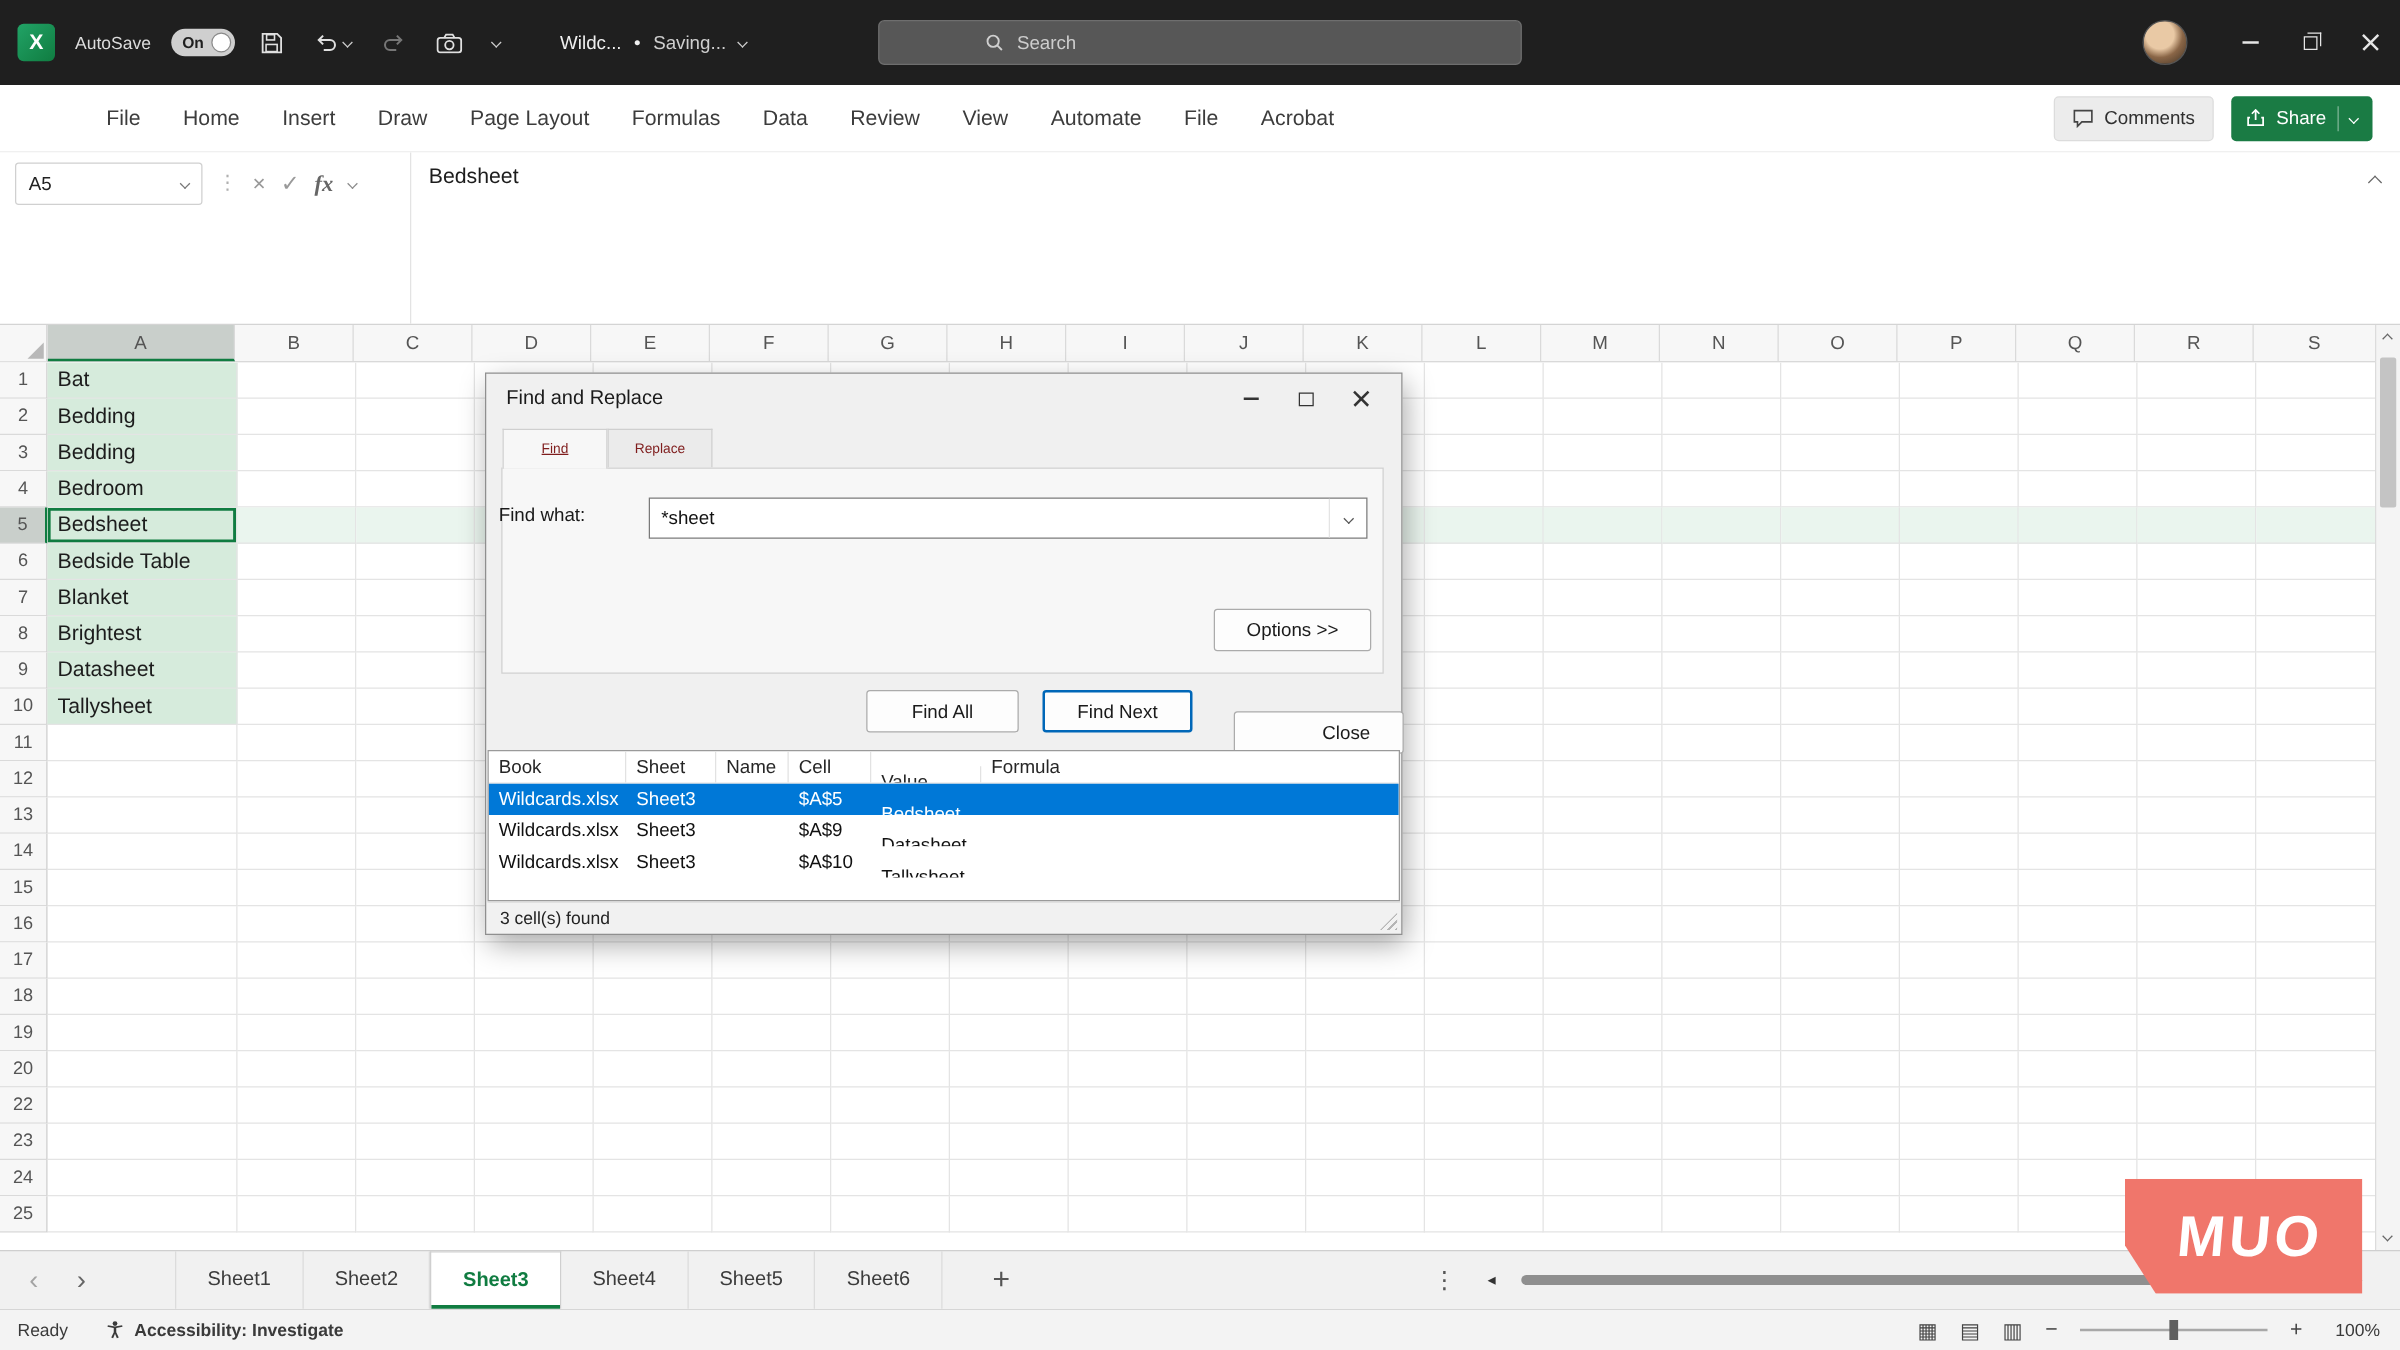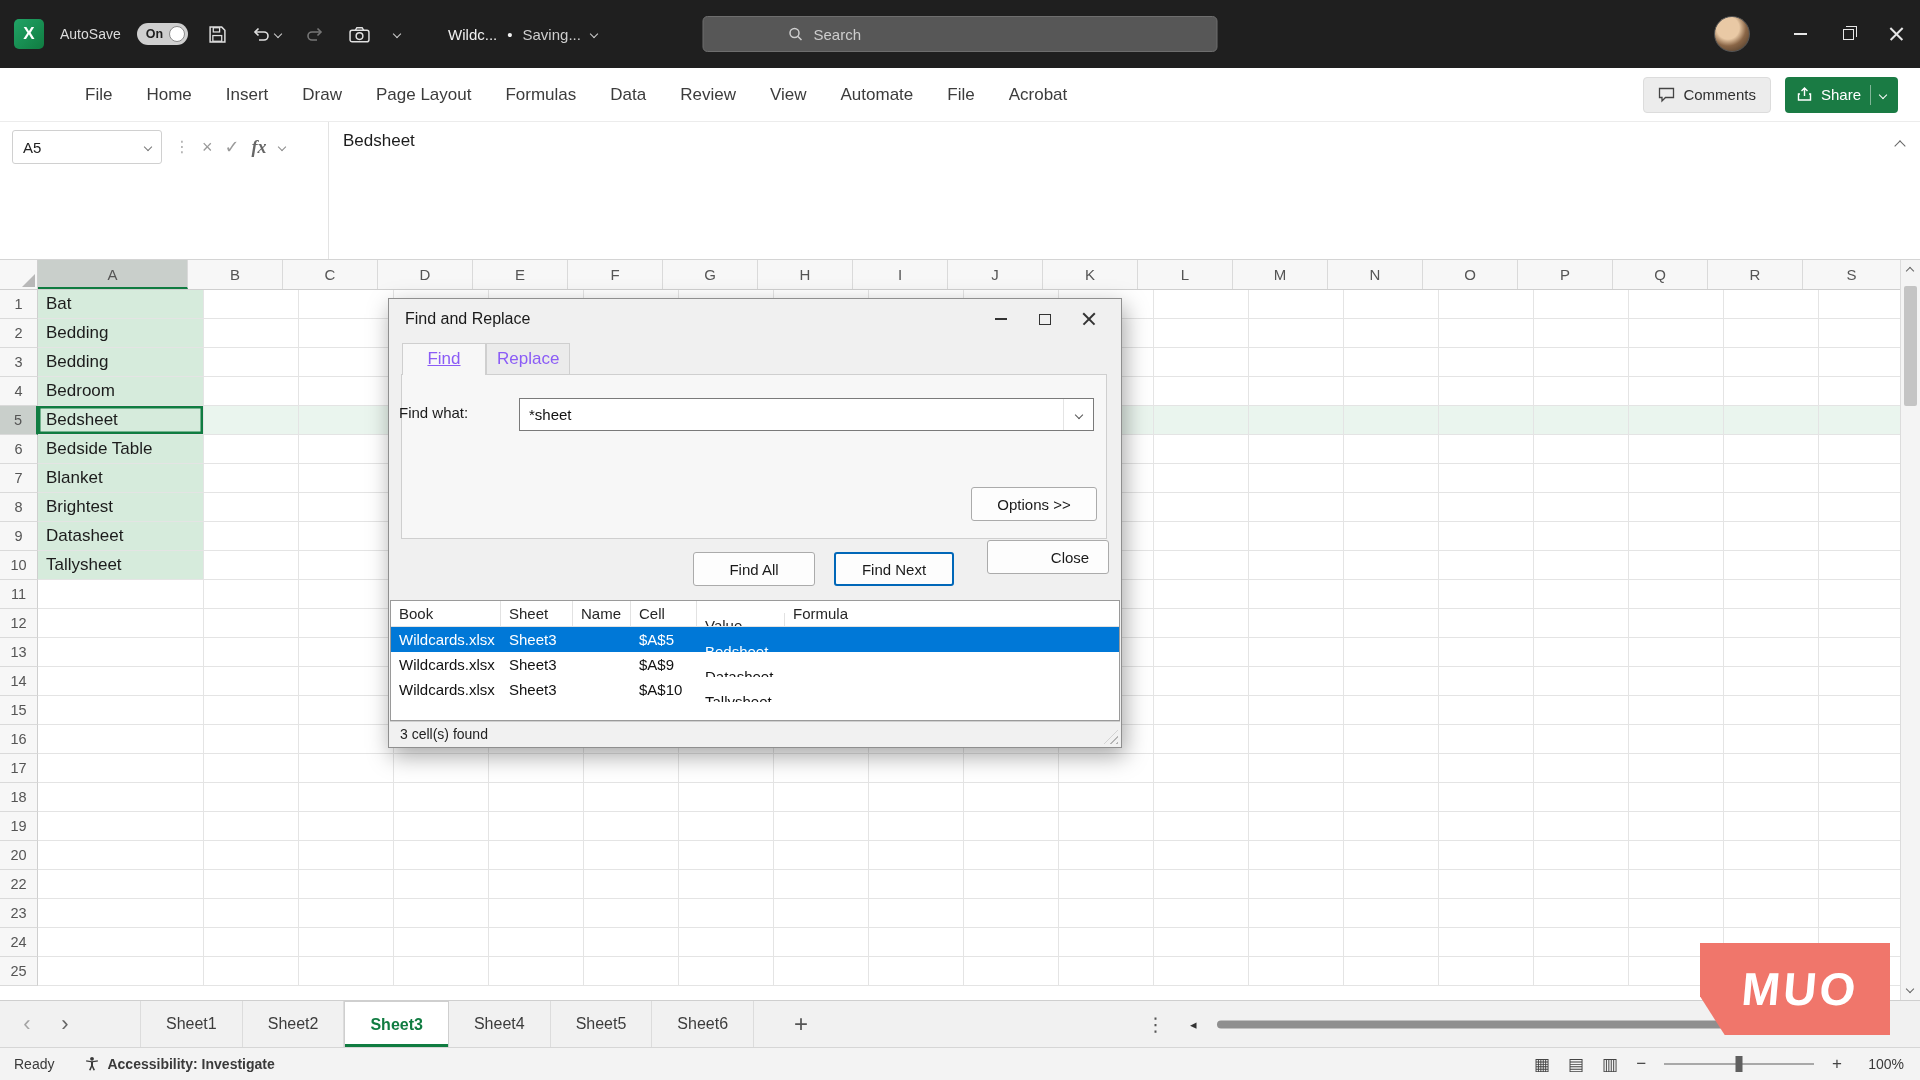--- a/index.html
+++ b/index.html
@@ -66,21 +66,21 @@
   .corner-tri{ position:absolute; right:2px; bottom:2px; width:0; height:0; border-left:13px solid transparent; border-bottom:13px solid #b8b8b8; }
   .col-header{ width:95px; text-align:center; line-height:29px; font-size:15px; color:#555; border-right:1px solid #dadada; cursor:pointer; }
   .col-header.col-a{ width:150px; }
   .col-header.col-last{ flex:1; border-right:none; }
   .col-header.sel{ background:#c9cfcb; border-bottom:2px solid var(--excel-green); }
   #grid-rows{ position:absolute; top:30px; left:0; right:20px; bottom:0; overflow:hidden; background:#fff; }
   .grid-row{ display:flex; height:29px; }
   .row-header{ width:38px; background:#f7f7f7; border-right:1px solid #cfcfcf; border-bottom:1px solid #dadada; text-align:center; line-height:28px; font-size:14.5px; color:#555; cursor:pointer; }
   .row-header.sel{ background:#c9cfcb; border-right:2px solid var(--excel-green); }
   .cell{ width:95px; border-right:1px solid #e4e4e4; border-bottom:1px solid #e4e4e4; font-size:17px; color:#1c1c1c; line-height:28px; padding-left:8px; white-space:nowrap; overflow:hidden; cursor:cell; }
-  .cell.col-a{ width:166px; }
+  .cell.col-a{ width:152px; }
   .cell.col-last{ flex:1; border-right:none; }
   .cell.fill{ background:var(--cell-fill); }
   .cell.row5{ background:var(--row-tint); }
   .cell.active-cell{ box-shadow:inset 0 0 0 2.5px var(--excel-green); background:var(--cell-fill); }
   .v-scrollbar{ position:absolute; right:0; top:0; bottom:0; width:20px; background:#f4f4f4; border-left:1px solid #dcdcdc; }
   .v-scrollbar .chev{ color:#666; position:absolute; left:6px; }
   .vs-up{ top:8px; } .vs-down{ bottom:8px; }
   .vs-thumb{ position:absolute; left:3px; right:3px; top:26px; height:120px; background:#c4c4c4; border-radius:2px; cursor:grab; }
 
   
@@ -88,32 +88,32 @@
   .dlg-titlebar{ position:absolute; top:0; left:0; right:0; height:40px; cursor:move; }
   .dlg-title{ position:absolute; left:16px; top:11px; font-size:16px; color:#1a1a1a; }
   .dlg-controls{ position:absolute; right:10px; top:0; height:40px; display:flex; }
   .dlg-ctrl{ width:44px; height:40px; background:none; border:none; display:flex; align-items:center; justify-content:center; cursor:pointer; }
   .dglyph-min{ width:12px; height:1.6px; background:#333; }
   .dglyph-max{ width:12px; height:11px; border:1.5px solid #333; }
   .dglyph-close{ position:relative; width:14px; height:14px; }
   .dglyph-close::before,.dglyph-close::after{ content:""; position:absolute; top:6px; left:-1px; width:16px; height:1.6px; background:#333; }
   .dglyph-close::before{ transform:rotate(45deg);} .dglyph-close::after{ transform:rotate(-45deg);}
   .dlg-tabs{ position:absolute; left:13px; top:44px; display:flex; }
-  .dlg-tab{ min-width:84px; height:31px; text-align:center; line-height:30px; font-size:17px; color:#8b5cf6; background:#ebebeb; border:1px solid #cfcfcf; border-bottom:none; cursor:pointer; padding:0 10px; }
+  .dlg-tab{ min-width:84px; height:31px; text-align:center; line-height:30px; font-size:11px; color:#7f1d1d; background:#ebebeb; border:1px solid #cfcfcf; border-bottom:none; cursor:pointer; padding:0 10px; }
   .dlg-tab.active{ background:#f7f7f7; position:relative; z-index:2; height:32px; text-decoration:underline; }
   .dlg-panel{ position:absolute; left:12px; right:14px; top:75px; height:165px; background:#f7f7f7; border:1px solid #cfcfcf; }
   .fw-label{ position:absolute; left:10px; top:105px; font-size:15px; color:#1a1a1a; }
   .combo{ position:absolute; left:130px; top:99px; width:575px; height:33px; background:#fff; border:1px solid #7a7a7a; display:flex; align-items:center; cursor:text; }
   .combo-value{ flex:1; padding-left:9px; font-size:15px; color:#111; }
   .combo-arrow{ width:30px; height:100%; display:flex; align-items:center; justify-content:center; color:#555; cursor:pointer; border-left:1px solid #e4e4e4; }
   .dlg-btn{ position:absolute; height:34px; background:#fdfdfd; border:1px solid #ababab; border-radius:3px; font-size:15px; color:#1a1a1a; cursor:pointer; font-family:inherit; }
   .dlg-btn.options{ left:582px; top:188px; width:126px; }
   .dlg-btn.find-all{ left:304px; top:253px; width:122px; }
   .dlg-btn.find-next{ left:445px; top:253px; width:120px; border:2px solid #0067b8; }
-  .dlg-btn.close-btn{ left:598px; top:241px; width:122px;padding-left:44px; }
+  .dlg-btn.close-btn{ left:598px; top:270px; width:136px;padding-left:44px; }
   .results{ position:absolute; left:1px; right:1px; top:301px; height:121px; background:#fff; border:1px solid #9a9a9a; overflow:hidden; }
   .results-header{ display:flex; height:26px; border-bottom:1px solid #e2e2e2; }
   .results-header .rcell{ border-right:1px solid #e2e2e2; color:#262626; line-height:25px; }
   .results-header .rc-formula{ border-right:none; }
   .rcell{ padding-left:8px; font-size:15px; white-space:nowrap; overflow:hidden; }
   .rc-book{ width:110px; } .rc-sheet{ width:72px; } .rc-name{ width:58px; } .rc-cell{ width:66px; } .rc-value{ width:88px;margin-top:12px; } .rc-formula{ flex:1; }
   .result-row{ display:flex; height:25px; line-height:25px; cursor:pointer; color:#111; }
   .result-row.selected{ background:var(--result-blue); color:#fff; }
   .dlg-status{ position:absolute; left:1px; right:1px; top:422px; bottom:1px; background:#f1f1f1; border-top:1px solid #cfcfcf; display:flex; align-items:center; padding-left:10px; font-size:14px; color:#222; }
   .grip{ position:absolute; right:2px; bottom:2px; width:14px; height:14px; clip-path:polygon(100% 0,100% 100%,0 100%); background:repeating-linear-gradient(135deg,#b5b5b5 0 1.5px,transparent 1.5px 4.5px); cursor:nwse-resize; }

